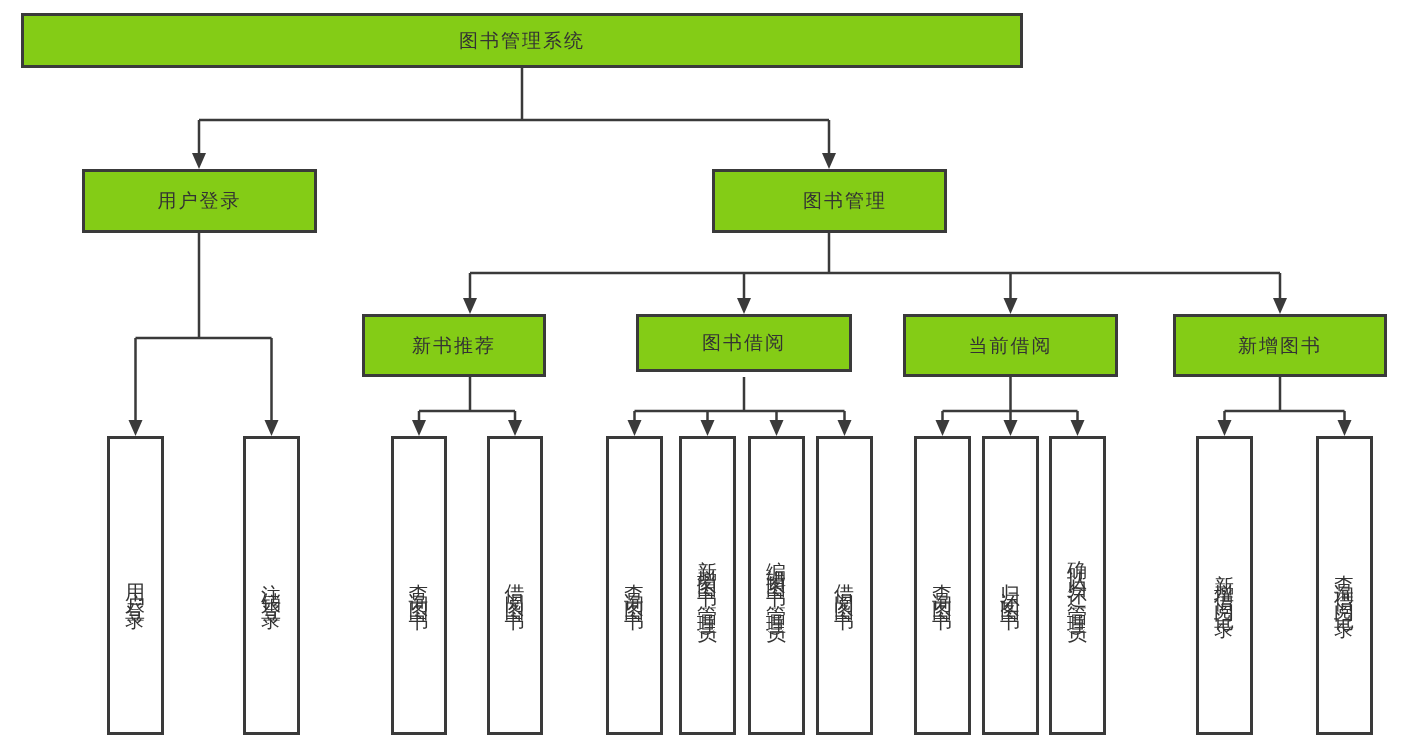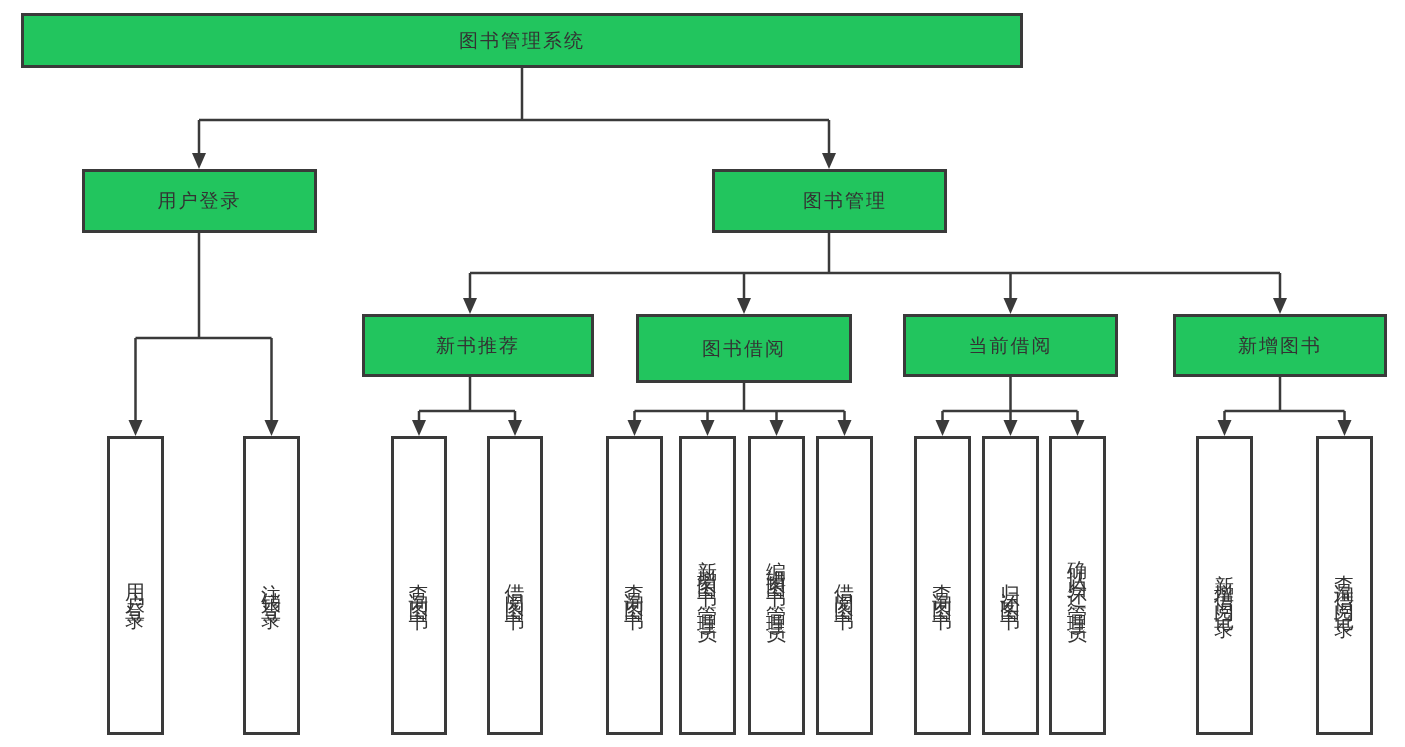--- a/index.html
+++ b/index.html
@@ -19,21 +19,21 @@
     position: absolute;
     left: 0; top: 0;
     width: 1405px;
     height: 747px;
     pointer-events: none;
   }
   .hbox {
     position: absolute;
     box-sizing: border-box;
     border: 3px solid #3a3a3a;
-    background: #22c55e;
+    background: #84cc16;
     display: flex;
     align-items: center;
     justify-content: center;
     font-size: 19px;
     letter-spacing: 2px;
     color: #333333;
     z-index: 2;
   }
   .leaf {
     position: absolute;
@@ -63,22 +63,22 @@
     bottom: 2px;
     font-size: 19px;
     color: #9e9e9e;
     letter-spacing: 1px;
     z-index: 5;
   }
   
   .root-box   { left: 21px;   top: 13px;  width: 1002px; height: 55px; }
   .l2-a       { left: 82px;   top: 169px; width: 235px;  height: 64px; }
   .l2-b       { left: 712px;  top: 169px; width: 235px;  height: 64px; padding-left: 31px; }
-  .l3-a       { left: 362px;  top: 314px; width: 232px;  height: 63px; }
-  .l3-b       { left: 636px;  top: 314px; width: 216px;  height: 69px; }
+  .l3-a       { left: 362px;  top: 314px; width: 184px;  height: 63px; }
+  .l3-b       { left: 636px;  top: 314px; width: 216px;  height: 58px; }
   .l3-c       { left: 903px;  top: 314px; width: 215px;  height: 63px; }
   .l3-d       { left: 1173px; top: 314px; width: 214px;  height: 63px; }
   .leaf-1  { left: 107px; }
   .leaf-2  { left: 243px; }
   .leaf-3  { left: 391px; width: 56px; }
   .leaf-4  { left: 487px; width: 56px; }
   .leaf-5  { left: 606px; }
   .leaf-6  { left: 679px; }
   .leaf-7  { left: 748px; }
   .leaf-8  { left: 816px; }

